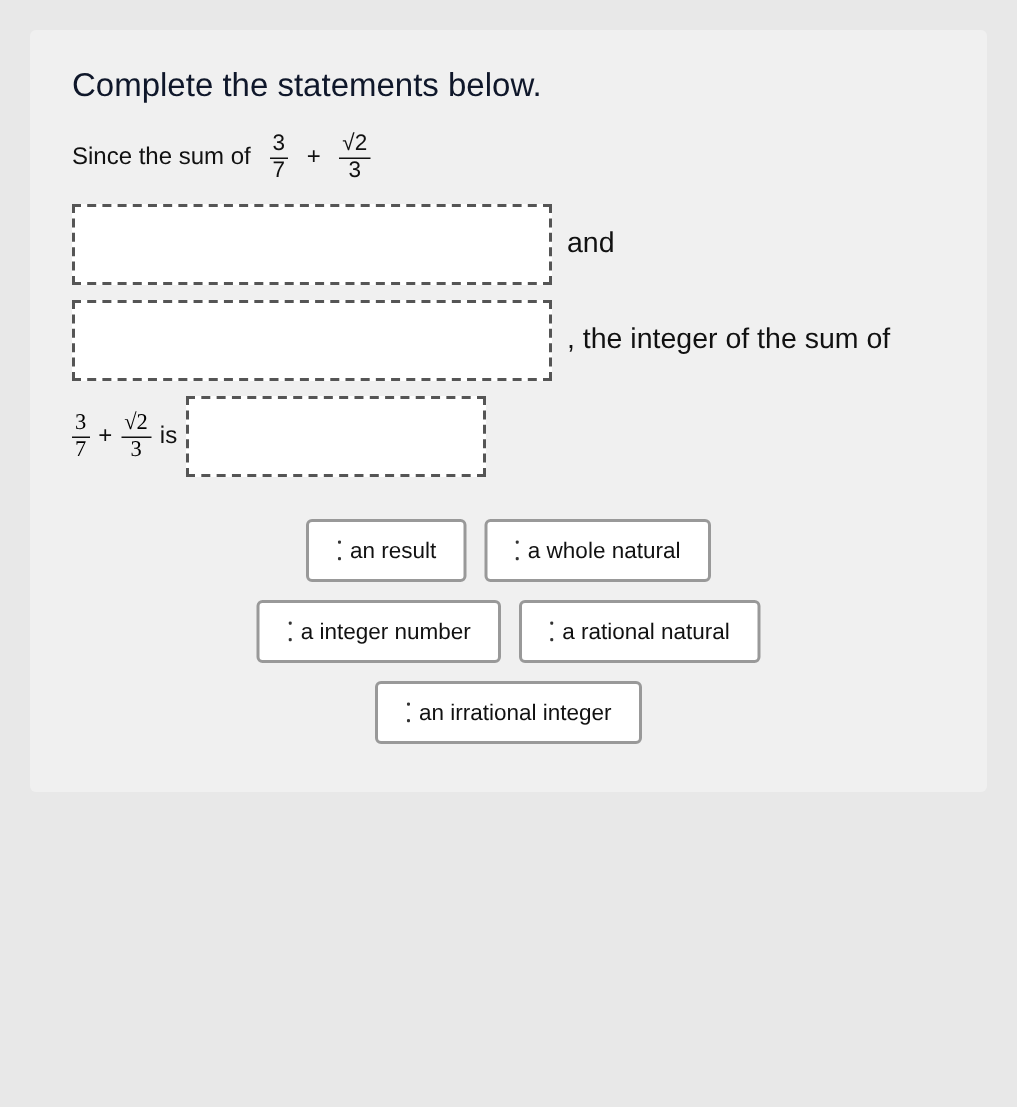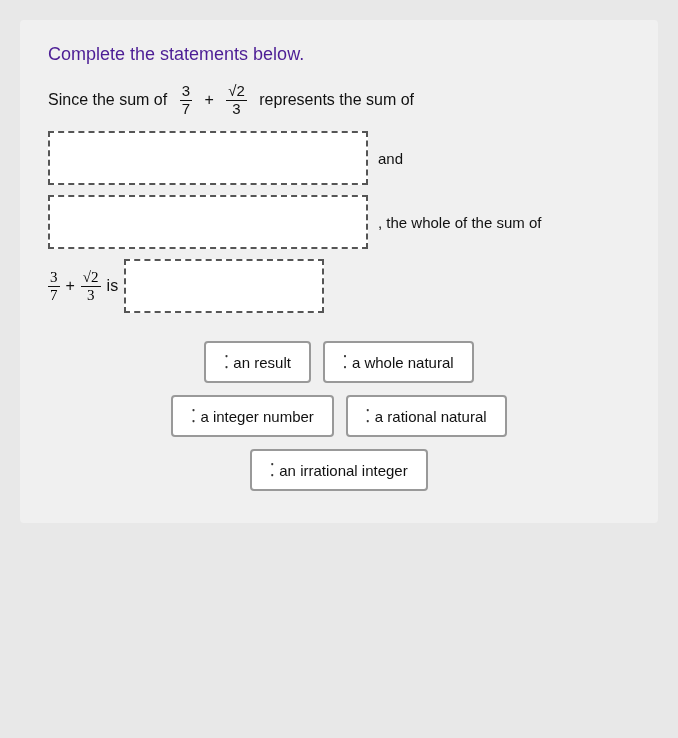--- a/index.html
+++ b/index.html
@@ -16,22 +16,22 @@
     }
 
     .card {
       background: #f0f0f0;
       width: 640px;
       padding: 24px 28px 32px 28px;
       border-radius: 4px;
     }
 
     .instruction {
-      font-size: 18px;
-      color: #4c1d95;
+      font-size: 22px;
+      color: #0f172a;
       margin-bottom: 18px;
       font-family: Arial, sans-serif;
     }
 
     .since-line {
       font-size: 16px;
       color: #111;
       display: flex;
       align-items: center;
       gap: 4px;
@@ -101,21 +101,21 @@
       font-family: Arial, sans-serif;
       cursor: pointer;
       position: relative;
     }
 
     .drop-box.wide {
       min-width: 320px;
     }
 
     .drop-box-label {
-      font-size: 15px;
+      font-size: 19px;
       font-family: Arial, sans-serif;
       color: #111;
     }
 
     .equation-row {
       display: flex;
       align-items: center;
       gap: 6px;
       margin-top: 4px;
       margin-bottom: 8px;
@@ -180,31 +180,30 @@
       <span class="denom">7</span>
     </span>
     &nbsp;
     <span>+</span>
     &nbsp;
     <span class="sqrt-expr">
       <span class="numer">√2</span>
       <span class="denom">3</span>
     </span>
     &nbsp;
-    <span>represents the sum of</span>
   </div>
 
   <div class="drop-zone-row">
     <div class="drop-box wide"></div>
     <span class="drop-box-label">and</span>
   </div>
 
   <div class="drop-zone-row">
     <div class="drop-box wide"></div>
-    <span class="drop-box-label">, the whole of the sum of</span>
+    <span class="drop-box-label">, the integer of the sum of</span>
   </div>
 
   <div class="equation-row">
     <span class="fraction">
       <span class="numer">3</span>
       <span class="denom">7</span>
     </span>
     <span class="eq-text">+</span>
     <span class="sqrt-expr">
       <span class="numer">√2</span>

